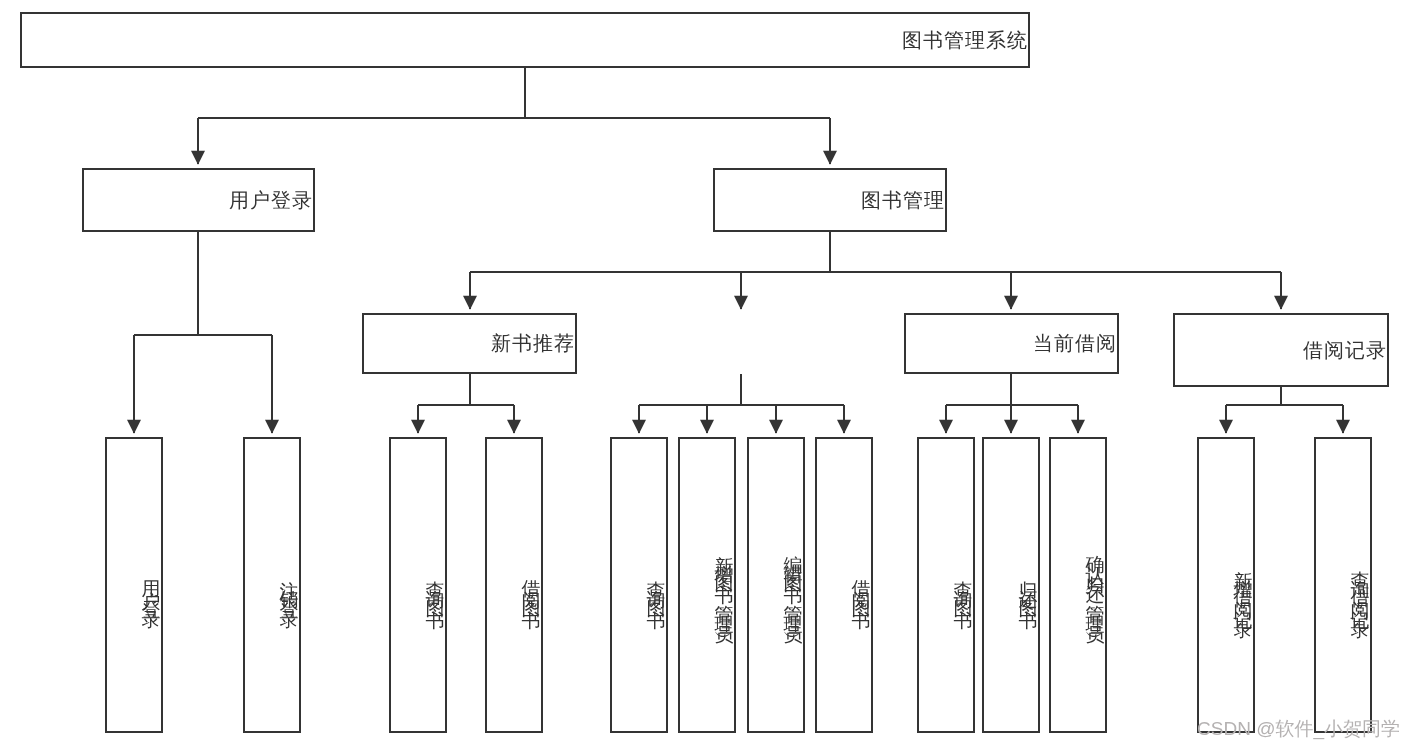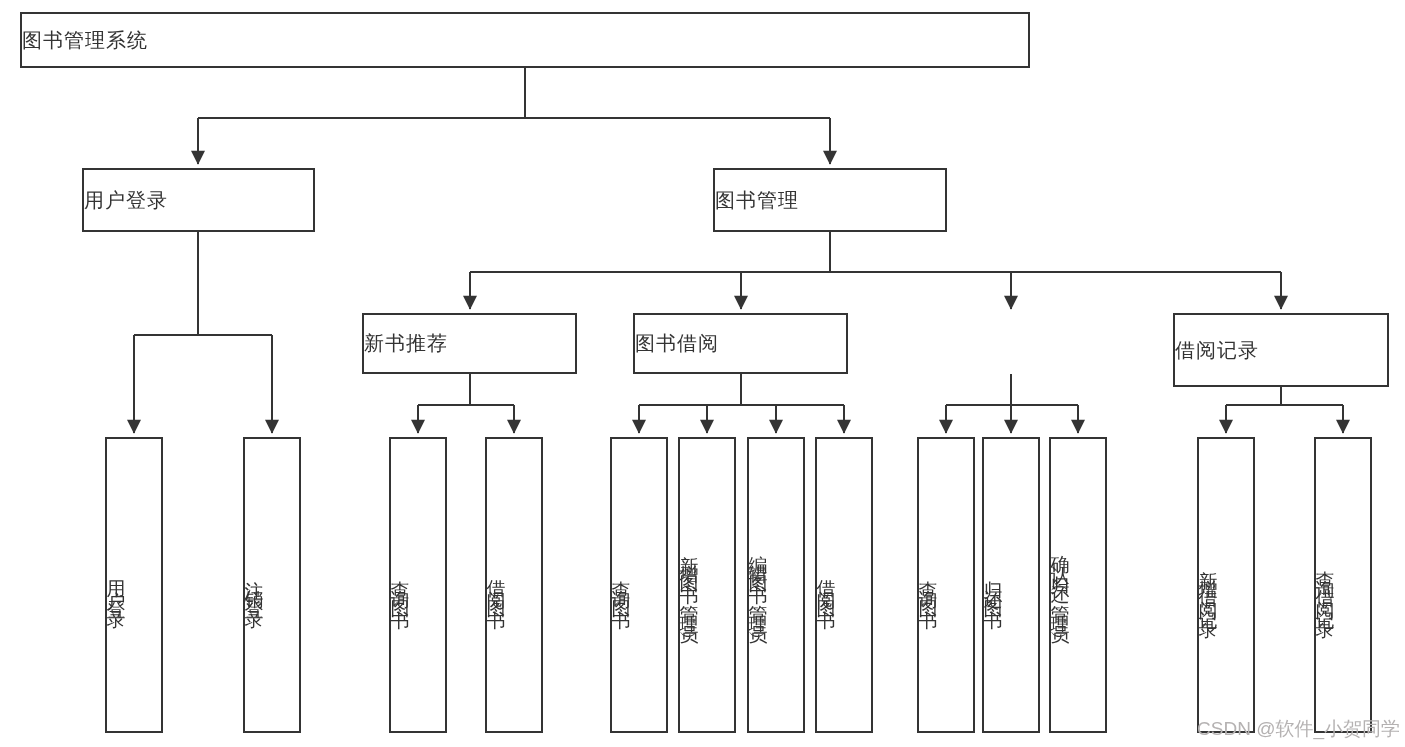--- a/index.html
+++ b/index.html
@@ -17,21 +17,21 @@
     color:var(--text);
     overflow:hidden;
   }
   .wires{position:absolute;left:0;top:0;z-index:1;}
   .wire{stroke:var(--line);stroke-width:2;fill:none;}
   .box{
     position:absolute;z-index:2;
     box-sizing:border-box;
     background:var(--bg);
     border:2px solid var(--line);
-    display:flex;align-items:center;justify-content:flex-start;
+    display:flex;align-items:center;justify-content:flex-end;
   }
   .hlabel{font-size:20px;letter-spacing:1px;white-space:nowrap;}
   .leaf-label{
     writing-mode:vertical-rl;
     text-orientation:mixed;
     font-size:19px;
     line-height:1;
     letter-spacing:10px;
     white-space:nowrap;
   }
@@ -102,22 +102,22 @@
   <div class="box" style="left:82px;top:168px;width:233px;height:64px">
     <span class="hlabel">用户登录</span>
   </div>
   <div class="box" style="left:713px;top:168px;width:234px;height:64px">
     <span class="hlabel">图书管理</span>
   </div>
 
   <div class="box" style="left:362px;top:313px;width:215px;height:61px">
     <span class="hlabel">新书推荐</span>
   </div>
-  <div class="box" style="left:633px;top:313px;width:215px;height:61px">
-    <span class="hlabel">图书借阅</span>
+  <div class="box" style="left:904px;top:313px;width:215px;height:61px">
+    <span class="hlabel">当前借阅</span>
   </div>
   <div class="box" style="left:1173px;top:313px;width:216px;height:74px">
     <span class="hlabel">借阅记录</span>
   </div>
 
   <div class="box" style="left:105px;top:437px;width:58px;height:296px">
     <span class="leaf-label">用户登录</span>
   </div>
   <div class="box" style="left:243px;top:437px;width:58px;height:296px">
     <span class="leaf-label">注销登录</span>

